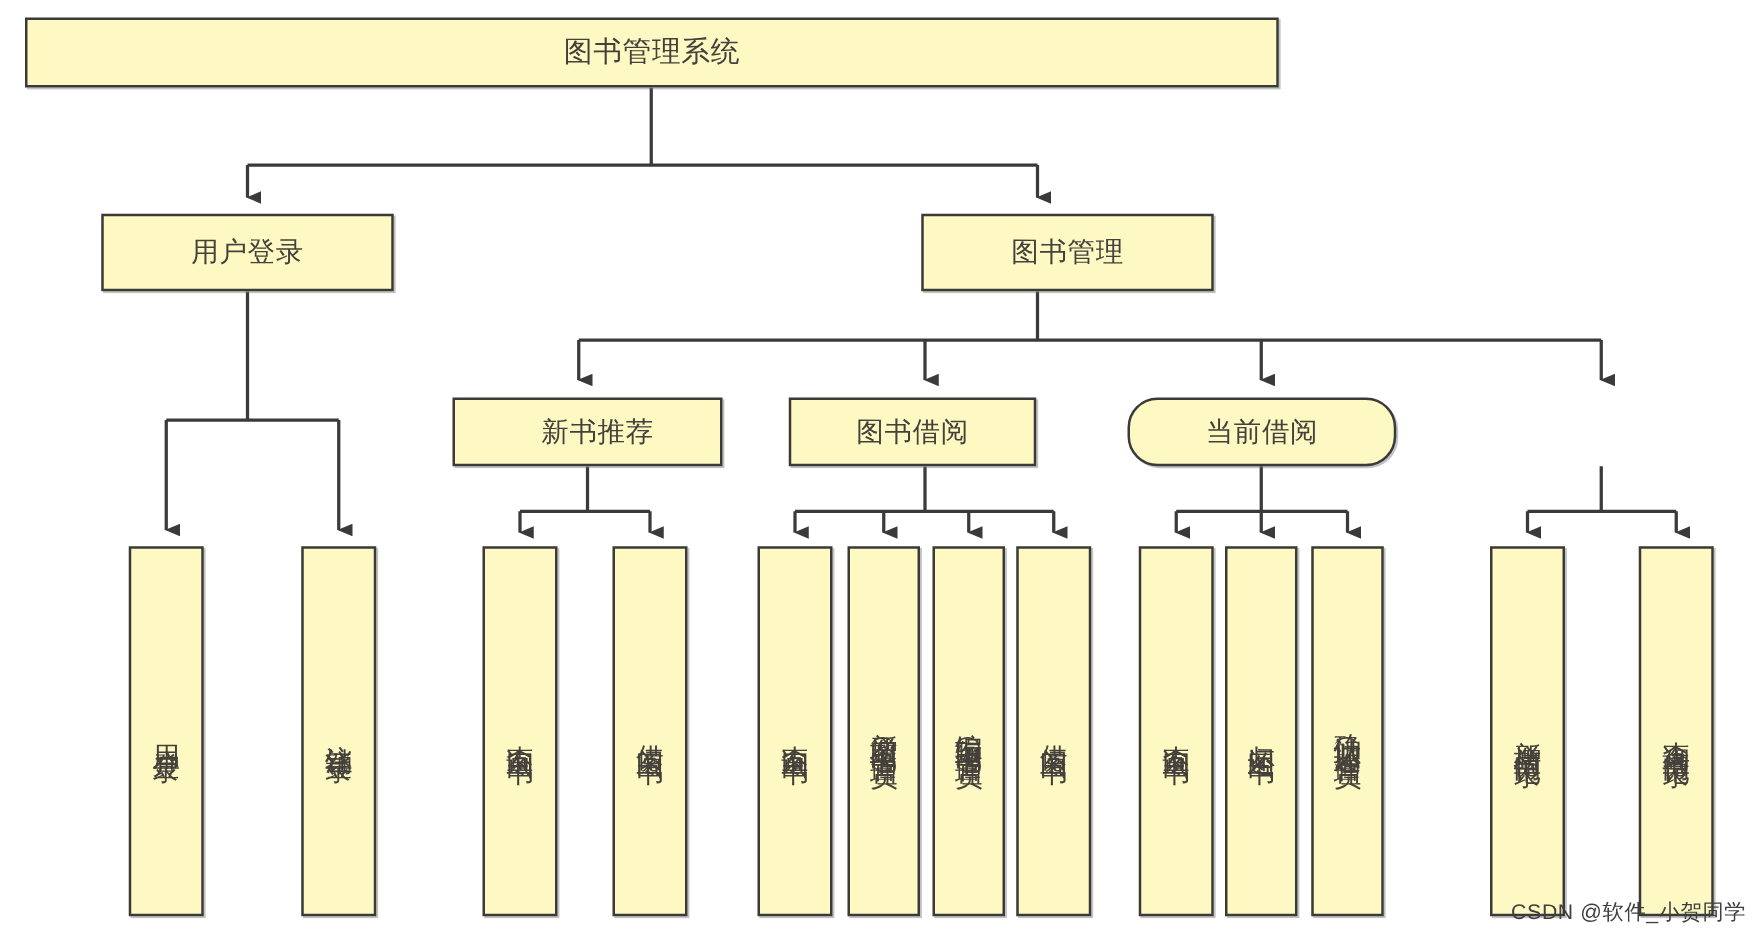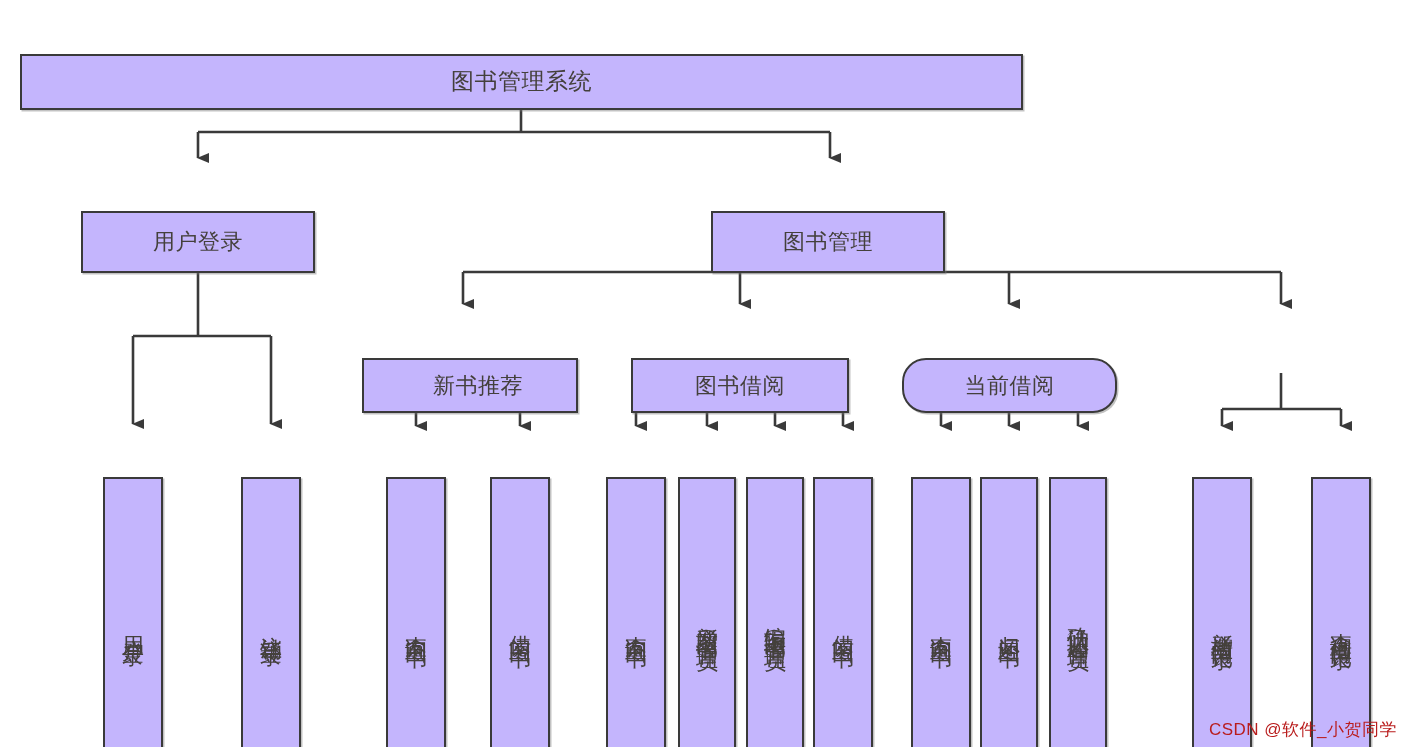--- a/index.html
+++ b/index.html
@@ -23,26 +23,25 @@
     left: 0;
     top: 0;
     width: 1405px;
     height: 747px;
     pointer-events: none;
   }
   .node {
     position: absolute;
     box-sizing: border-box;
     border: 2.5px solid #3a3a3a;
-    background: #c4b5fd;
+    background: #fef9c3;
     display: flex;
     align-items: center;
     justify-content: center;
     box-shadow: 1.5px 1.5px 0 rgba(120,120,120,0.45);
-    margin-top: 40px;
   }
   .node .label {
     color: #44403c;
     line-height: 1.18;
     letter-spacing: 0.5px;
     white-space: nowrap;
   }
   .node.horiz .label {
     font-size: 22px;
   }
@@ -59,21 +58,21 @@
     font-size: 22px;
     letter-spacing: 3.5px;
     line-height: 1;
     max-height: 272px;
   }
   #watermark {
     position: absolute;
     right: 8px;
     bottom: 6px;
     font-size: 17px;
-    color: #b91c1c;
+    color: #404040;
     letter-spacing: 0.5px;
     white-space: nowrap;
   }
 </style>
 </head>
 <body>
 
 <div id="diagram-root">
 
   <svg id="edge-layer" viewBox="0 0 1405 747" xmlns="http://www.w3.org/2000/svg">
@@ -126,28 +125,28 @@
     </g>
   </svg>
 
   <div class="node horiz root" style="left:20px; top:14px; width:1003px; height:56px;">
     <span class="label">图书管理系统</span>
   </div>
 
   <div class="node horiz" style="left:81px; top:171px; width:234px; height:62px;">
     <span class="label">用户登录</span>
   </div>
-  <div class="node horiz" style="left:711px; top:171px; width:234px; height:62px;">
+  <div class="node horiz" style="left:737px; top:171px; width:234px; height:62px;">
     <span class="label">图书管理</span>
   </div>
 
   <div class="node horiz" style="left:362px; top:318px; width:216px; height:55px;padding-left:16px;">
     <span class="label">新书推荐</span>
   </div>
-  <div class="node horiz" style="left:631px; top:318px; width:218px; height:55px;">
+  <div class="node horiz" style="left:631px; top:318px; width:198px; height:55px;">
     <span class="label">图书借阅</span>
   </div>
   <div class="node horiz" style="left:902px; top:318px; width:215px; height:55px;border-radius:24px;">
     <span class="label">当前借阅</span>
   </div>
 
   <div class="node vert" style="left:103px; top:437px; width:60px; height:296px;">
     <span class="label">用户登录</span>
   </div>
   <div class="node vert" style="left:241px; top:437px; width:60px; height:296px;">

